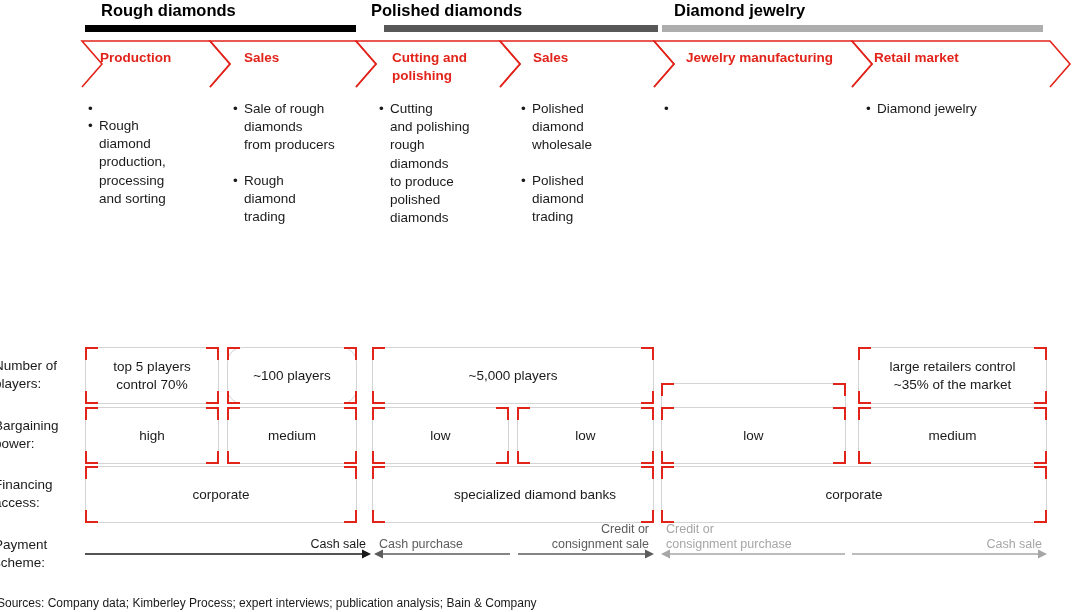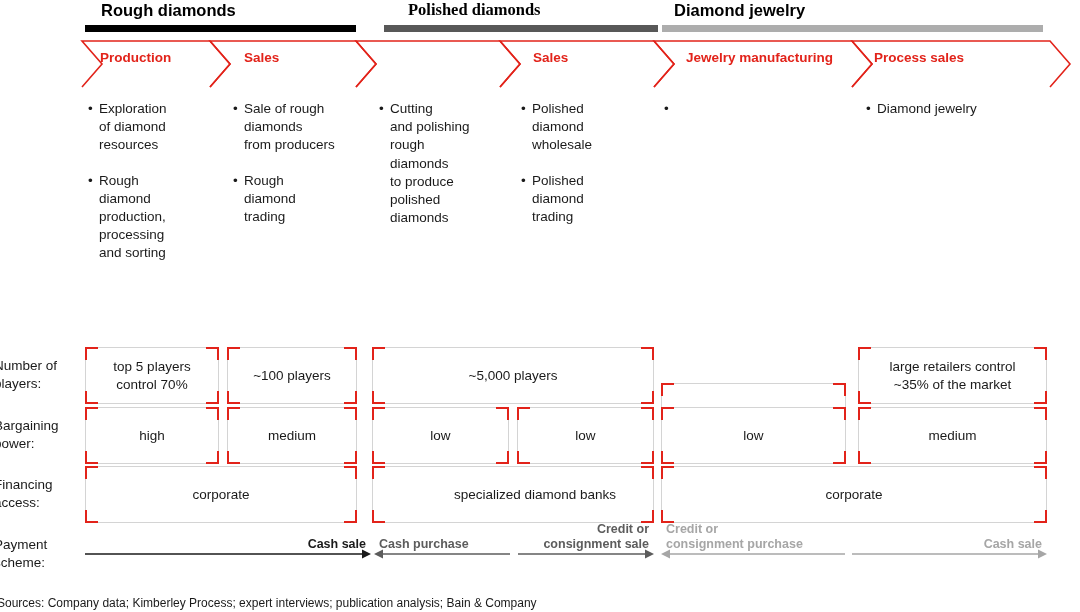--- a/index.html
+++ b/index.html
@@ -117,68 +117,67 @@
     width: 1080px;
     height: 50px;
   }
   #payment-layer svg { position: absolute; left: 0; top: 0; }
   .arrow-label {
     position: absolute;
     font-size: 12.5px;
     line-height: 15px;
     text-align: right;
     white-space: pre-line;
-    font-weight: bold;
   }
   .arrow-label.lbl-left { text-align: left; }
 
   
   #sources {
     position: absolute;
     left: -3px;
     top: 596px;
     font-size: 12px;
     color: #1a1a1a;
     white-space: nowrap;
   }
 </style>
 </head>
 <body>
 
 <div id="group-band">
     <div class="group-title" style="left: 101px; top: 2px;">Rough diamonds</div>
     <div class="group-bar" style="left: 85px; top: 25px; width: 271px; background: rgb(0, 0, 0);"></div>
-    <div class="group-title" style="left: 408px; top: 2px; font-family: Liberation Serif, serif;">Polished diamonds</div>
+    <div class="group-title" style="left: 371px; top: 2px;">Polished diamonds</div>
     <div class="group-bar" style="left: 384px; top: 25px; width: 274px; background: rgb(88, 88, 88);"></div>
     <div class="group-title" style="left: 674px; top: 2px;">Diamond jewelry</div>
     <div class="group-bar" style="left: 662px; top: 25px; width: 381px; background: rgb(173, 173, 173);"></div>
   </div>
 
 <div id="stage-band">
   <svg id="chevron-svg" width="1080" height="52">
       <path d="M 102 3 L 82 3 L 102 26 L 82 49 M 102 3 L 210 3 L 230 26 L 210 49" fill="none" stroke="#e2231a" stroke-width="1.6"></path>
       <path d="M 230 3 L 210 3 L 230 26 L 210 49 M 230 3 L 356 3 L 376 26 L 356 49" fill="none" stroke="#e2231a" stroke-width="1.6"></path>
       <path d="M 376 3 L 356 3 L 376 26 L 356 49 M 376 3 L 500 3 L 520 26 L 500 49" fill="none" stroke="#e2231a" stroke-width="1.6"></path>
       <path d="M 520 3 L 500 3 L 520 26 L 500 49 M 520 3 L 654 3 L 674 26 L 654 49" fill="none" stroke="#e2231a" stroke-width="1.6"></path>
       <path d="M 674 3 L 654 3 L 674 26 L 654 49 M 674 3 L 852 3 L 872 26 L 852 49" fill="none" stroke="#e2231a" stroke-width="1.6"></path>
       <path d="M 872 3 L 852 3 L 872 26 L 852 49 M 872 3 L 1050 3 L 1070 26 L 1050 49" fill="none" stroke="#e2231a" stroke-width="1.6"></path>
     </svg>
 <div class="stage-label" style="left: 100px; top: 11px;">Production</div>
     <div class="stage-label" style="left: 244px; top: 11px;">Sales</div>
+    <div class="stage-label" style="left: 392px; top: 11px;">Cutting and
+polishing</div>
     <div class="stage-label" style="left: 533px; top: 11px;">Sales</div>
     <div class="stage-label" style="left: 678px; top: 11px; margin-left: 8px;">Jewelry manufacturing</div>
-    <div class="stage-label" style="left: 874px; top: 11px;">Process sales</div>
+    <div class="stage-label" style="left: 874px; top: 11px;">Retail market</div>
   </div>
 
 <div id="bullets-layer">
     <div class="bullet-col" style="left: 88px; width: 140px;">
       <div class="bullet-group">
-        <div class="bullet-item"><span class="dot">•</span><span>Exploration
-of diamond
-resources</span></div>
+        <div class="bullet-item"><span class="dot">•</span></div>
       </div>
       <div class="bullet-group">
         <div class="bullet-item"><span class="dot">•</span><span>Rough
 diamond
 production,
 processing
 and sorting</span></div>
       </div>
     </div>
     <div class="bullet-col" style="left: 233px; width: 125px;">
@@ -226,21 +225,21 @@
         <div class="bullet-item"><span class="dot">•</span><span>Diamond jewelry</span></div>
       </div>
     </div>
   </div>
 
 <div id="matrix-layer">
     <div class="row-label" style="left: -6px; top: 357px;">Number of
 players:</div>
     <div class="cell" style="left: 85px; top: 347px; width: 134px; height: 57px;"><span class="corner c-tl"></span><span class="corner c-tr"></span><span class="corner c-bl"></span><span class="corner c-br"></span><span>top 5 players
 control 70%</span></div>
-    <div class="cell" style="left: 227px; top: 347px; width: 130px; height: 57px;"><span class="corner c-tl"></span><span class="corner c-tr"></span><span class="corner c-bl"></span><span class="corner c-br"></span><span>~100 players</span></div>
+    <div class="cell" style="left: 227px; top: 347px; width: 130px; height: 57px; border-radius: 15px;"><span class="corner c-tl"></span><span class="corner c-tr"></span><span class="corner c-bl"></span><span class="corner c-br"></span><span>~100 players</span></div>
     <div class="cell" style="left: 372px; top: 347px; width: 282px; height: 57px;"><span class="corner c-tl"></span><span class="corner c-tr"></span><span class="corner c-bl"></span><span class="corner c-br"></span><span>~5,000 players</span></div>
     <div class="cell" style="left: 661px; top: 347px; width: 185px; height: 57px; margin-top: 36px;"><span class="corner c-tl"></span><span class="corner c-tr"></span><span class="corner c-bl"></span><span class="corner c-br"></span><span>&gt;10,000 players</span></div>
     <div class="cell" style="left: 858px; top: 347px; width: 189px; height: 57px;"><span class="corner c-tl"></span><span class="corner c-tr"></span><span class="corner c-bl"></span><span class="corner c-br"></span><span>large retailers control
 ~35% of the market</span></div>
     <div class="row-label" style="left: -6px; top: 417px;">Bargaining
 power:</div>
     <div class="cell" style="left: 85px; top: 407px; width: 134px; height: 57px;"><span class="corner c-tl"></span><span class="corner c-tr"></span><span class="corner c-bl"></span><span class="corner c-br"></span><span>high</span></div>
     <div class="cell" style="left: 227px; top: 407px; width: 130px; height: 57px;"><span class="corner c-tl"></span><span class="corner c-tr"></span><span class="corner c-bl"></span><span class="corner c-br"></span><span>medium</span></div>
     <div class="cell" style="left: 372px; top: 407px; width: 137px; height: 57px;"><span class="corner c-tl"></span><span class="corner c-tr"></span><span class="corner c-bl"></span><span class="corner c-br"></span><span>low</span></div>
     <div class="cell" style="left: 517px; top: 407px; width: 137px; height: 57px;"><span class="corner c-tl"></span><span class="corner c-tr"></span><span class="corner c-bl"></span><span class="corner c-br"></span><span>low</span></div>

